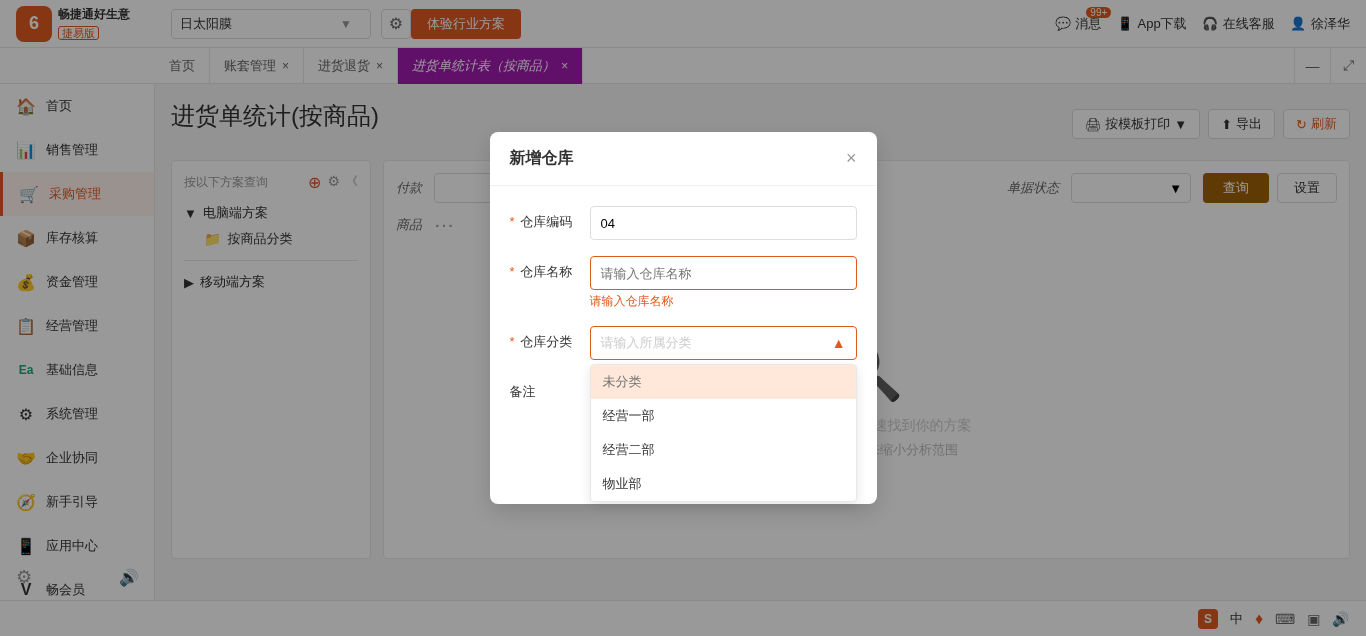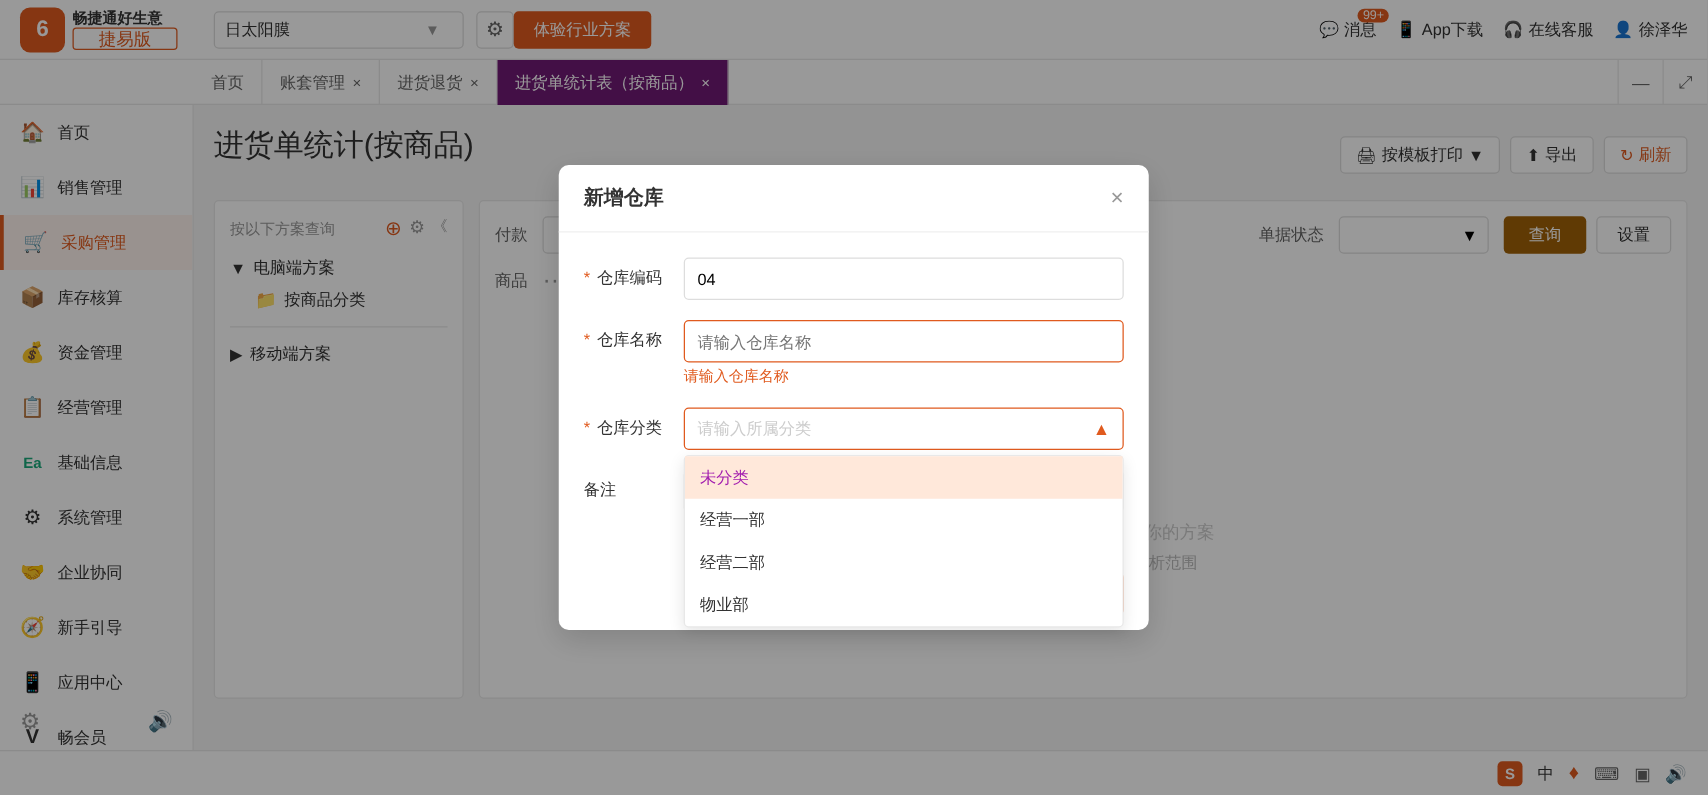--- a/index.html
+++ b/index.html
@@ -65,21 +65,21 @@
       padding: 0 0 0 155px;
       position: relative;
     }
     .tab-item {
       height: 36px; padding: 0 14px;
       display: flex; align-items: center; gap: 6px;
       font-size: 13px; color: #666; cursor: pointer;
       border-right: 1px solid #e8e8e8;
       white-space: nowrap;
     }
-    .tab-item.active { color: #fff; background: #701a75; }
+    .tab-item.active { color: #fff; background: #a21caf; font-style: italic; }
     .tab-close { font-size: 12px; color: inherit; }
     .tab-controls { margin-left: auto; display: flex; align-items: center; }
     .tab-ctrl-btn { width: 36px; height: 36px; display: flex; align-items: center; justify-content: center; cursor: pointer; color: #666; font-size: 14px; border-left: 1px solid #e8e8e8; }
 
     
     .main-layout { display: flex; height: calc(636px - 84px); }
 
     
     .sidebar {
       width: 155px; flex-shrink: 0;
@@ -108,21 +108,21 @@
     }
 
     .filter-tree { margin-top: 8px; }
     .tree-item { font-size: 13px; color: #333; padding: 4px 0; cursor: pointer; display: flex; align-items: center; gap: 6px; }
     .tree-item.active { color: #e05a1e; }
     .tree-child { padding-left: 20px; }
     .tree-active-circle { width: 16px; height: 16px; border-radius: 50%; background: #e05a1e; color: #fff; font-size: 10px; display: flex; align-items: center; justify-content: center; }
 
     .main-table-area { flex: 1; background: #fff; border: 1px solid #e8e8e8; border-radius: 4px; padding: 12px; }
     .form-row { display: flex; align-items: center; gap: 12px; margin-bottom: 10px; }
-    .form-label { font-size: 13px; color: #666; white-space: nowrap; }
+    .form-label { font-size: 13px; color: #666; white-space: nowrap; font-style: italic; }
     .form-select {
       border: 1px solid #ddd; border-radius: 4px;
       height: 30px; padding: 0 8px; font-size: 13px;
       display: flex; align-items: center; justify-content: space-between;
       cursor: pointer; background: #fff; min-width: 120px;
     }
 
     .btn-query { background: #a16207; color: #fff; border: none; border-radius: 4px; padding: 0 20px; height: 30px; font-size: 13px; cursor: pointer; }
     .btn-setting { background: #fff; color: #333; border: 1px solid #ddd; border-radius: 4px; padding: 0 16px; height: 30px; font-size: 13px; cursor: pointer; }
     .btn-print { background: #fff; color: #333; border: 1px solid #ddd; border-radius: 4px; padding: 0 12px; height: 30px; font-size: 13px; cursor: pointer; display: flex; align-items: center; gap: 4px; }
@@ -131,21 +131,21 @@
 
     
     .overlay {
       position: fixed; top: 0; left: 0; right: 0; bottom: 0;
       background: rgba(0,0,0,0.4); z-index: 100;
       display: flex; align-items: center; justify-content: center;
     }
 
     
     .dialog {
-      background: #fff; border-radius: 8px; width: 472px;
+      background: #fff; border-radius: 8px; width: 387px;
       box-shadow: 0 8px 24px rgba(0,0,0,0.15);
       position: relative; overflow: visible;
     }
     .dialog-header {
       padding: 16px 20px; border-bottom: 1px solid #f0f0f0;
       display: flex; align-items: center; justify-content: space-between;
     }
     .dialog-title { font-size: 16px; font-weight: bold; color: #333; }
     .dialog-close { font-size: 18px; color: #999; cursor: pointer; }
     .dialog-body { padding: 20px; }
@@ -174,21 +174,21 @@
     
     .dropdown-list {
       position: absolute; top: 38px; left: 0; right: 0;
       background: #fff; border: 1px solid #e8e8e8; border-radius: 4px;
       box-shadow: 0 4px 12px rgba(0,0,0,0.1); z-index: 200;
     }
     .dropdown-item {
       padding: 8px 12px; font-size: 13px; color: #333;
       cursor: pointer;
     }
-    .dropdown-item.selected { background: #ffe8da; color: #a21caf; }
+    .dropdown-item.selected { background: #ffe8da; color: #737373; }
 
     .btn-save { background: #e05a1e; color: #fff; border: none; border-radius: 4px; padding: 0 24px; height: 34px; font-size: 14px; cursor: pointer; }
 
     
     .bottom-bar {
       position: fixed; bottom: 0; left: 0; right: 0;
       height: 36px; background: #fff; border-top: 1px solid #e8e8e8;
       display: flex; align-items: center; justify-content: flex-end;
       padding: 0 16px; gap: 12px;
     }
@@ -211,23 +211,23 @@
   </style>
 </head>
 <body>
 
 <div class="top-header">
   <div class="logo-area">
     <div class="logo-icon">
       <span>6</span>
     </div>
     <div>
-      <div style="font-size:12px;color:#333;font-weight:bold;">畅捷通好生意</div>
+      <div style="font-size:12px;color:#333;font-weight:bold;text-align:center;">畅捷通好生意</div>
       <div>
-        <span style="font-size:14px;color:#e05a1e;border:1px solid #e05a1e;border-radius:3px;padding:0 20px;">捷易版</span>
+        <span style="font-size:11px;color:#e05a1e;border:1px solid #e05a1e;border-radius:3px;padding:0 3px;">捷易版</span>
       </div>
     </div>
   </div>
 
   <div class="header-search">
     <input type="text" style="border: none; outline: none; font-size: 13px; color: rgb(51, 51, 51); width: 160px;" value="日太阳膜">
     <span style="color:#999;font-size:12px;">▼</span>
   </div>
   <div class="gear-btn">
     <span>⚙</span>

